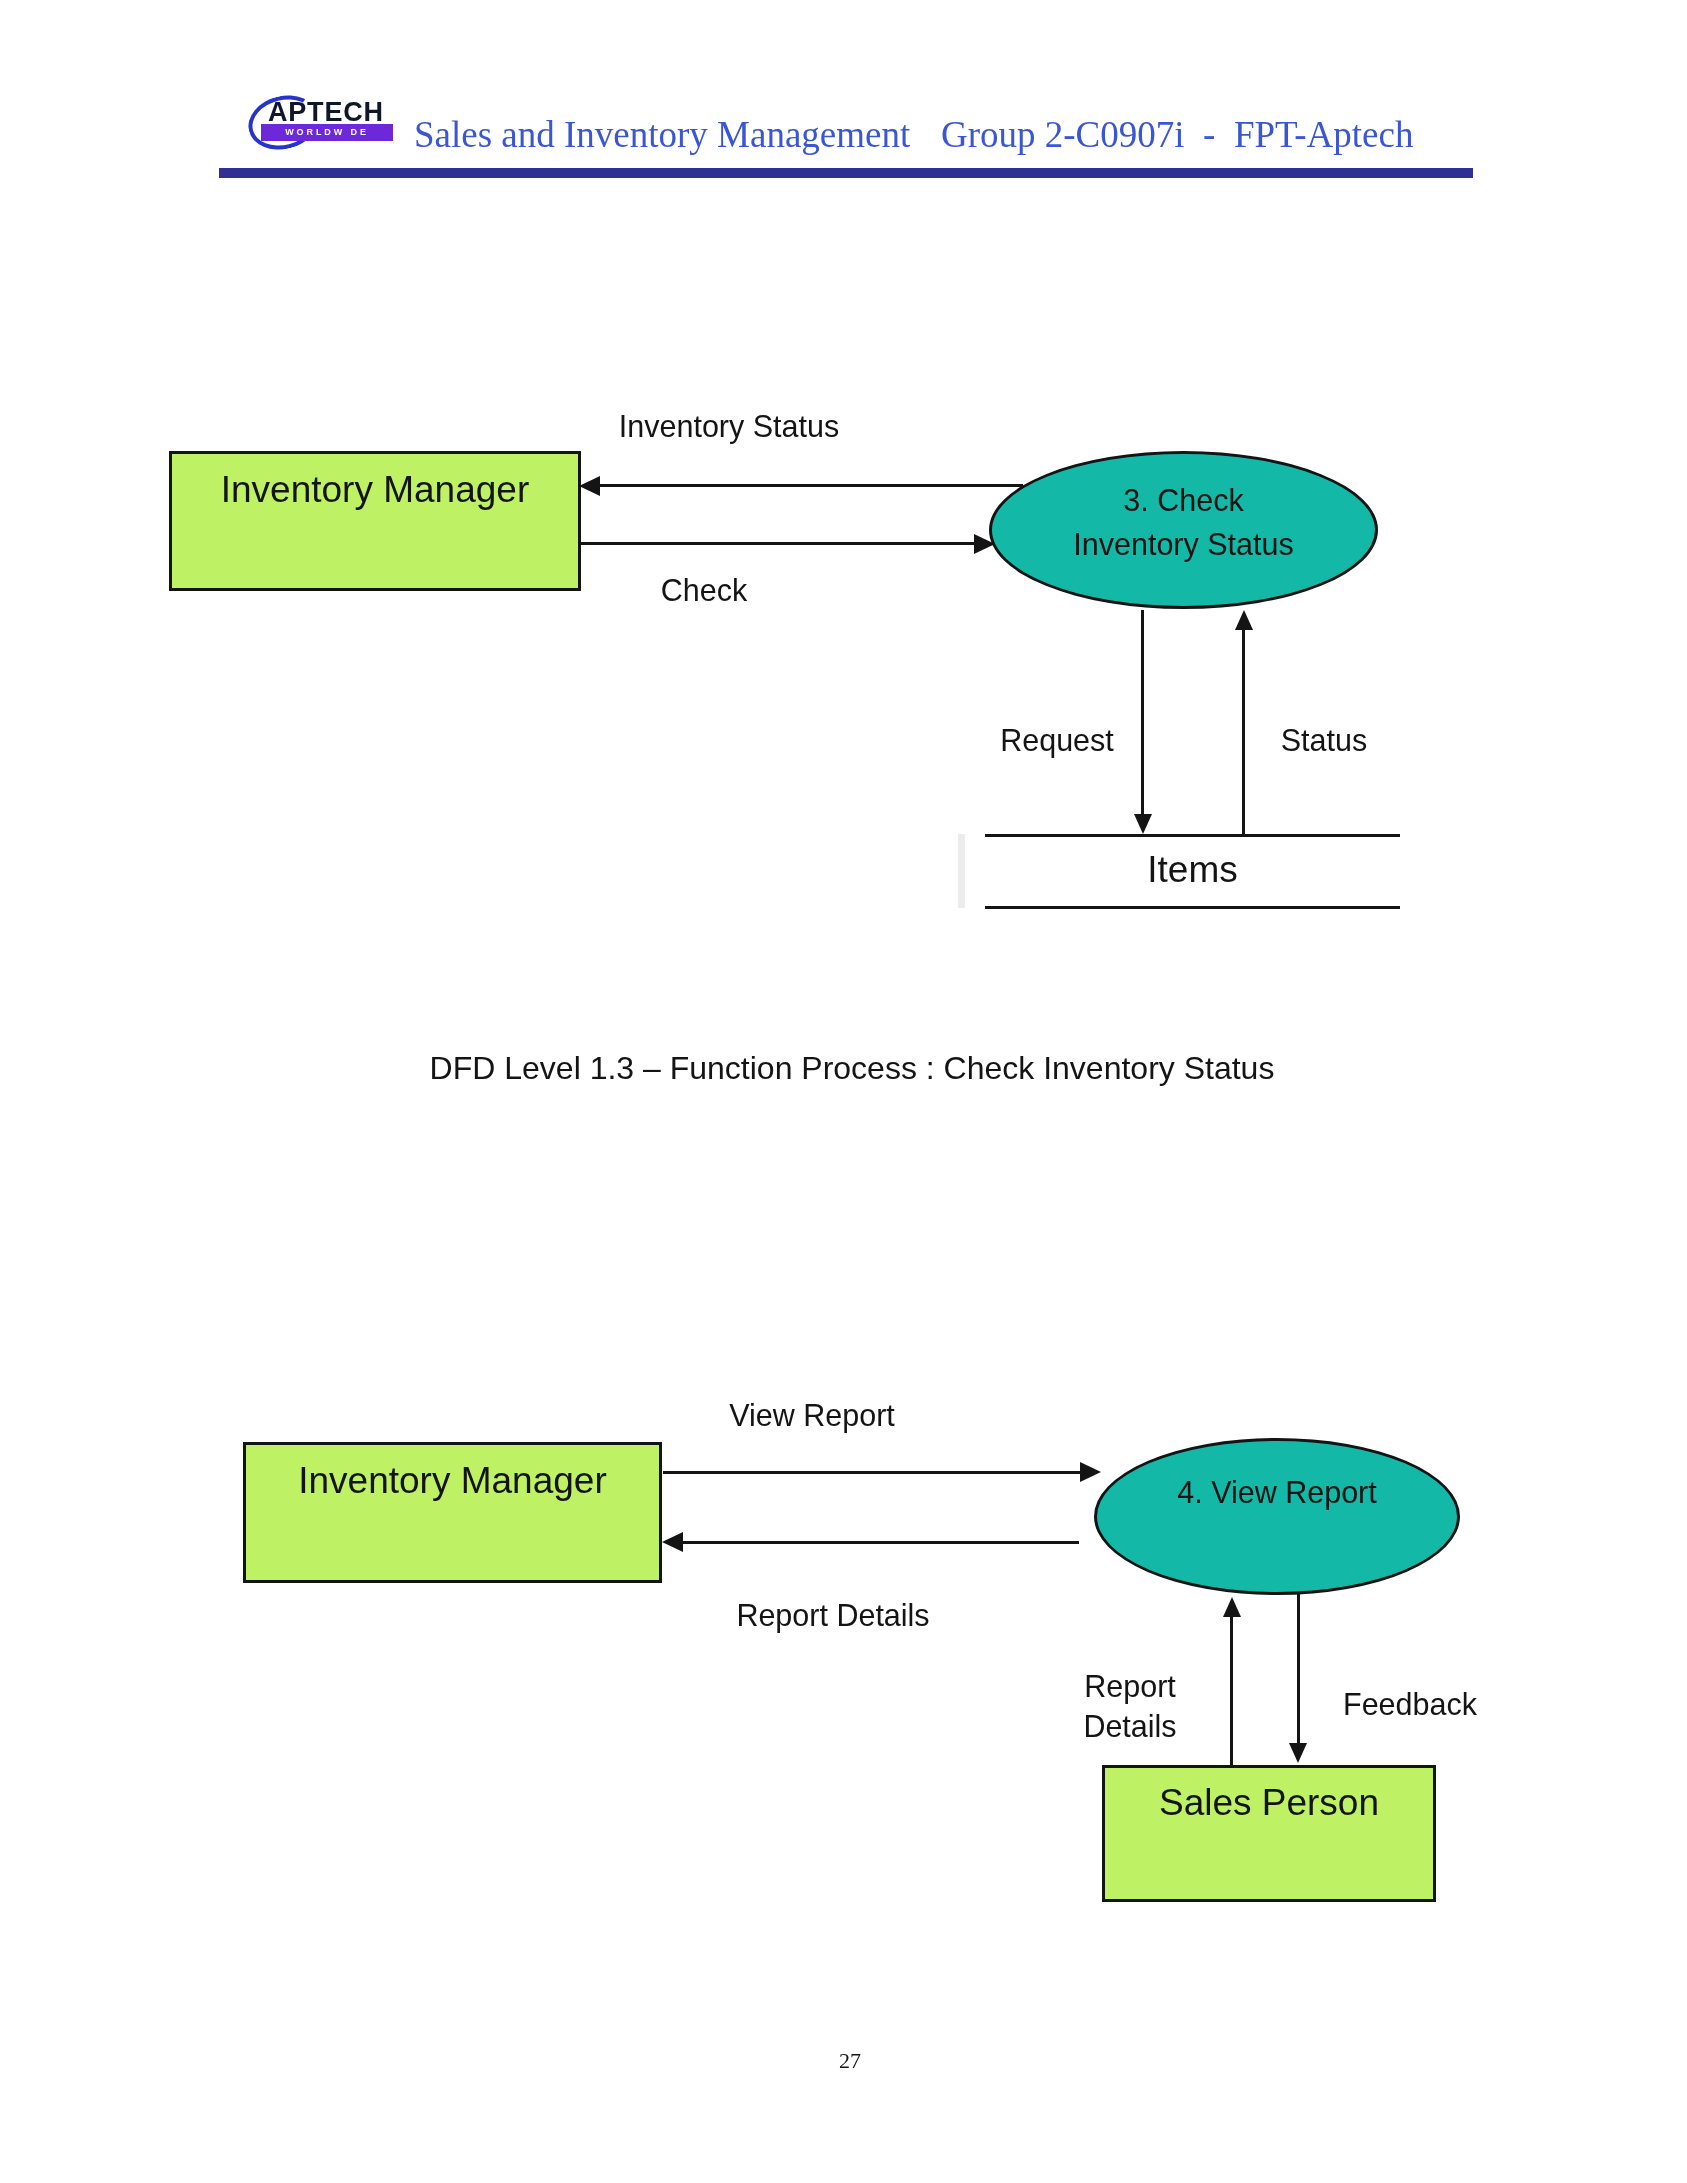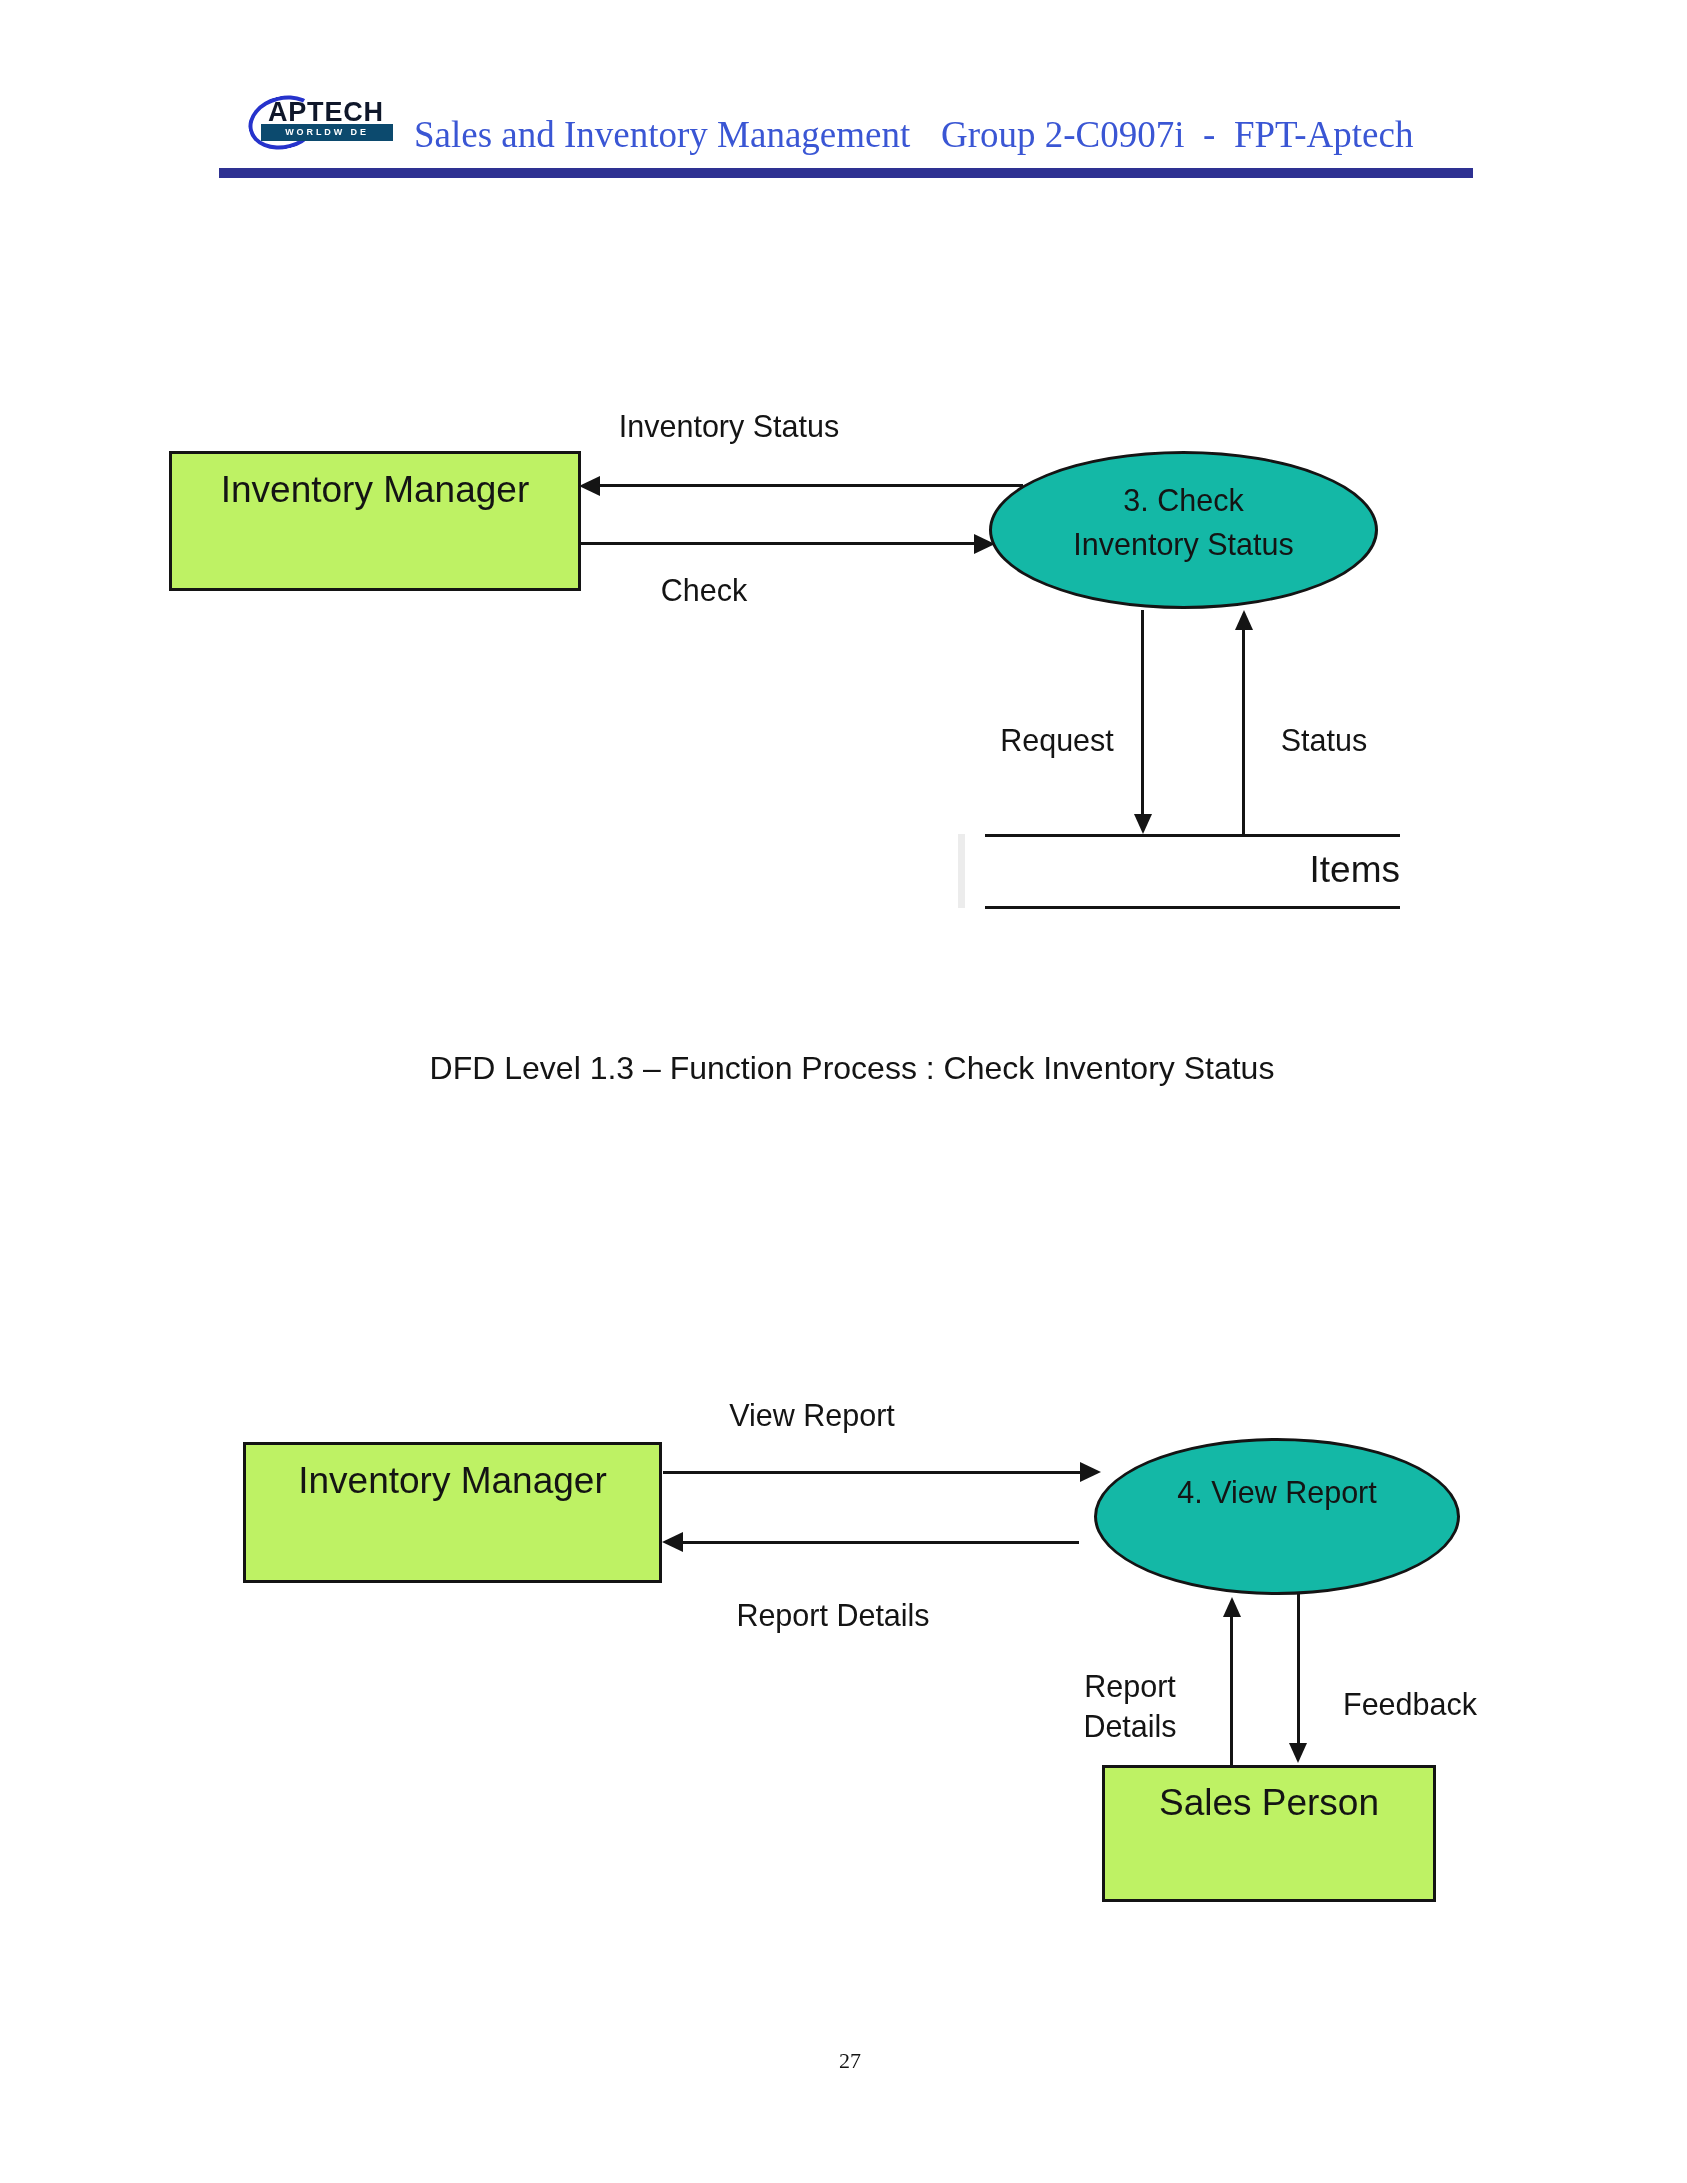--- a/index.html
+++ b/index.html
@@ -16,21 +16,21 @@
   .logo-arc {
     left:248px; top:96px; width:71px; height:53px;
     border:4.1px solid #2633cc; border-right-color:transparent;
     border-radius:50%; transform:rotate(-14deg);
   }
   .logo-brand {
     left:268px; top:97px; font-size:27px; font-weight:700; 
     color:#0f172a; letter-spacing:0.8px; white-space:nowrap;
   }
   .logo-bar {
-    left:261px; top:124px; width:132px; height:16.5px; background:#0c4a6e;
+    left:261px; top:124px; width:132px; height:16.5px; background:#6d28d9;
     display:flex; align-items:center; justify-content:center;
   }
   .logo-bar span {
     color:#ffffff; font-size:9px; font-weight:700; letter-spacing:2.9px; white-space:pre;
   }
   .hdr-text {
     top:113px; font-family:"Liberation Serif","DejaVu Serif",serif;
     font-size:37px; color:#3a56d4; white-space:pre;
   }
   .hdr-title { left:414px; }
@@ -51,21 +51,21 @@
   .hline { background:#141414; height:3.3px; }
   .vline { background:#141414; width:3.3px; }
   .flow-label { font-size:30.5px; white-space:nowrap; transform:translateX(-50%); }
   .flow-label.two-line { text-align:center; line-height:40px; }
   .ah { width:0; height:0; }
   .ah-left  { border-top:10px solid transparent; border-bottom:10px solid transparent; border-right:21.4px solid #141414; }
   .ah-right { border-top:10px solid transparent; border-bottom:10px solid transparent; border-left:21.4px solid #141414; }
   .ah-up    { border-left:9px solid transparent; border-right:9px solid transparent; border-bottom:20.6px solid #141414; }
   .ah-down  { border-left:9px solid transparent; border-right:9px solid transparent; border-top:20.6px solid #141414; }
   .store-line { background:#141414; height:3.3px; }
-  .store-label { font-size:37px; text-align:right; }
+  .store-label { font-size:37px; text-align:center; }
   .scan-artifact { background:#ececec; }
   .caption { font-size:32px; white-space:nowrap; transform:translateX(-50%); }
   .page-num {
     font-family:"Liberation Serif","DejaVu Serif",serif;
     font-size:22px; transform:translateX(-50%);
   }
 </style>
 </head>
 <body>
 

